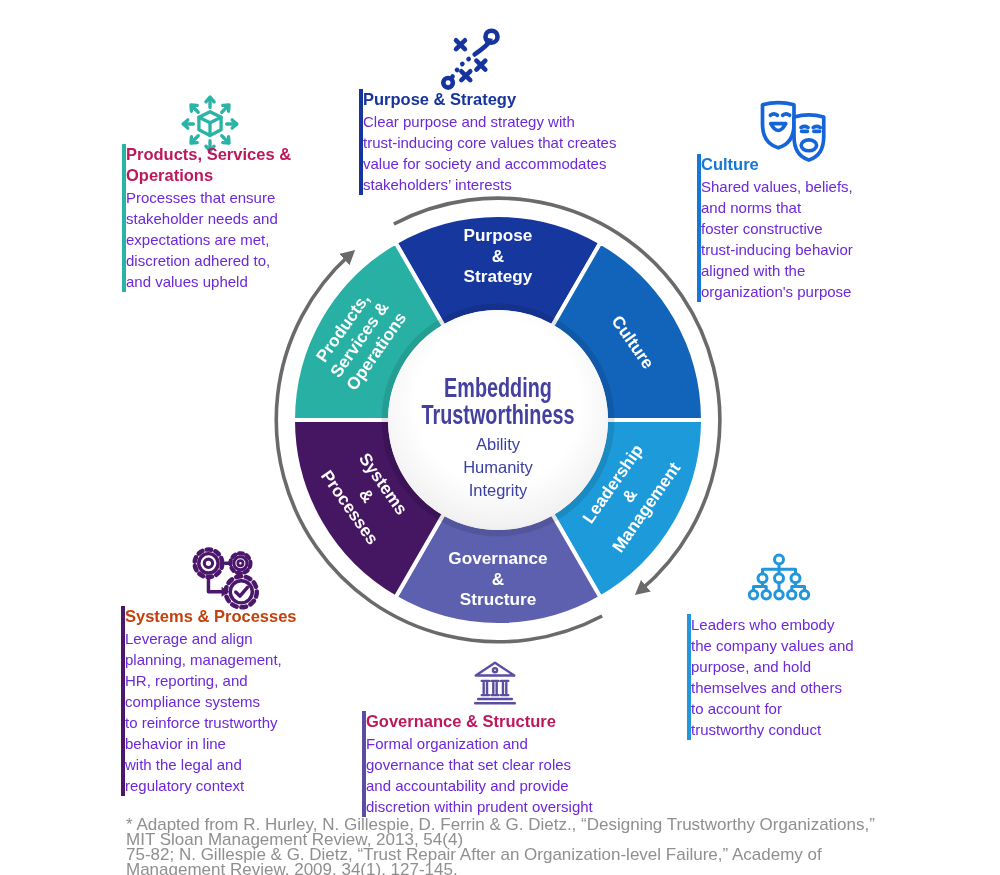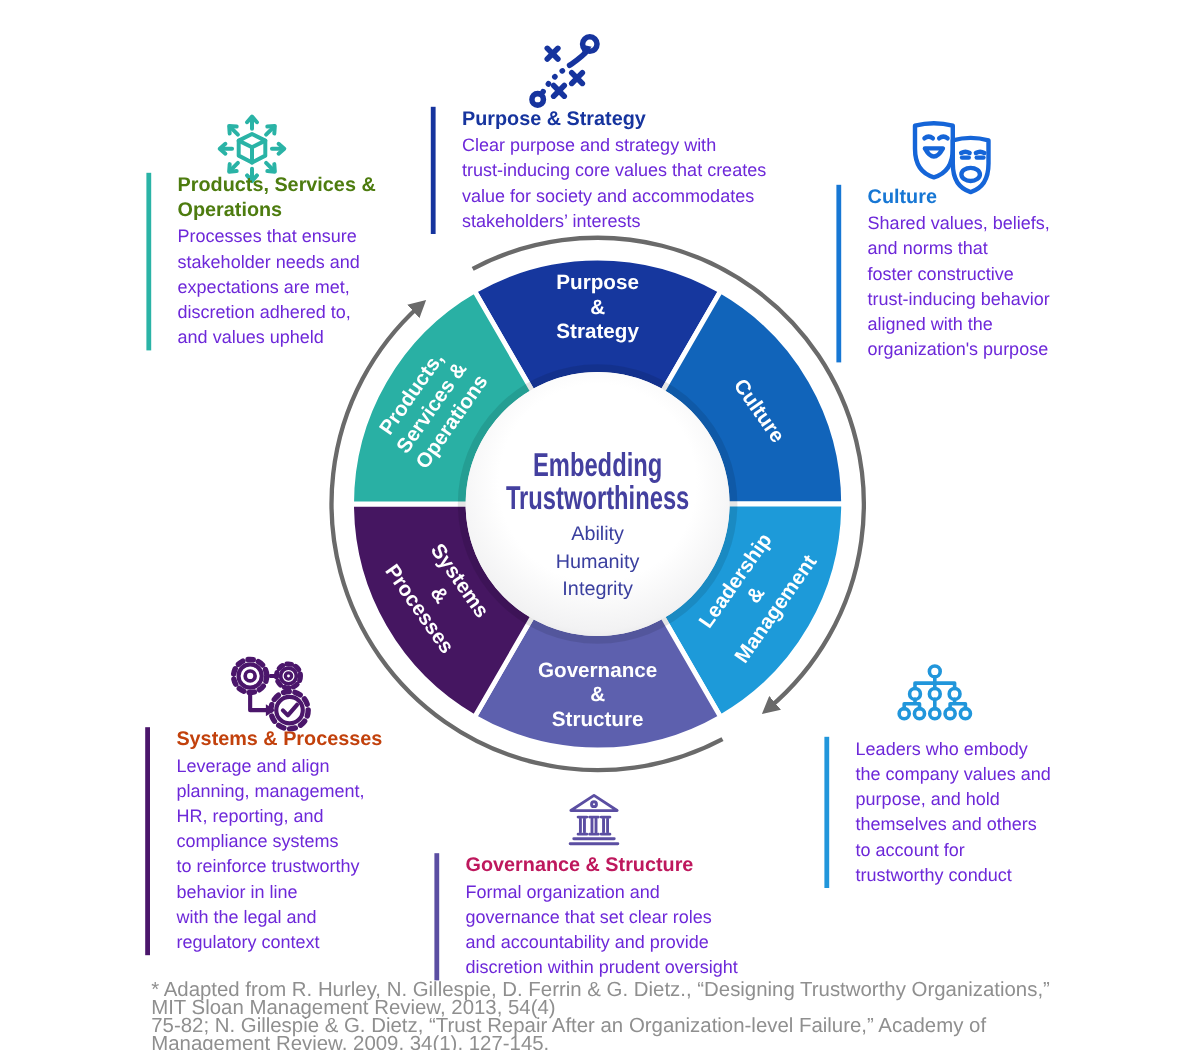--- a/index.html
+++ b/index.html
@@ -1,23 +1,23 @@
 <!DOCTYPE html>
 <html><head>
 <meta charset="utf-8">
 <style>
   html,body{margin:0;padding:0;background:#ffffff;}
   #canvas{position:relative;width:1000px;height:875px;background:#fff;overflow:hidden;
           font-family:"Liberation Sans",sans-serif;}
   svg{font-family:"Liberation Sans",sans-serif;}
   .abs{position:absolute;}
-  .callout .txt{border-left:4px solid #000;padding-left:22px;}
+  .callout .txt{border-left:4px solid #000;padding-left:0;}
   .ttl{font-size:16.5px;font-weight:bold;line-height:21px;white-space:pre-line;margin:0 0 1px 0;}
   .bodytxt{font-size:15px;color:#6d28d9;line-height:21px;white-space:pre-line;}
-  .c-products .txt{border-color:#2ab3a6}.c-products .ttl{color:#4d7c0f}
+  .c-products .txt{border-color:#2ab3a6}.c-products .ttl{color:#be185d}
   .c-purpose .txt{border-color:#16349e}.c-purpose .ttl{color:#16349e}
   .c-culture .txt{border-color:#1777d4}.c-culture .ttl{color:#1777d4}
   .c-leadership .txt{border-color:#2196db}.c-leadership .ttl{color:#2196db}
   .c-governance .txt{border-color:#5b4ea2}.c-governance .ttl{color:#be185d}
   .c-systems .txt{border-color:#4b166b}.c-systems .ttl{color:#c2410c}
   #footnote{font-size:17px;color:#8f8f8f;line-height:15px;white-space:pre-line;}
   .seg-label{fill:#ffffff;font-size:17.2px;font-weight:bold;text-anchor:middle;}
   .center-title{fill:#44409f;font-size:27.5px;font-weight:bold;text-anchor:middle;}
   .center-value{fill:#3a3f9f;font-size:16.5px;text-anchor:middle;}
 </style>

